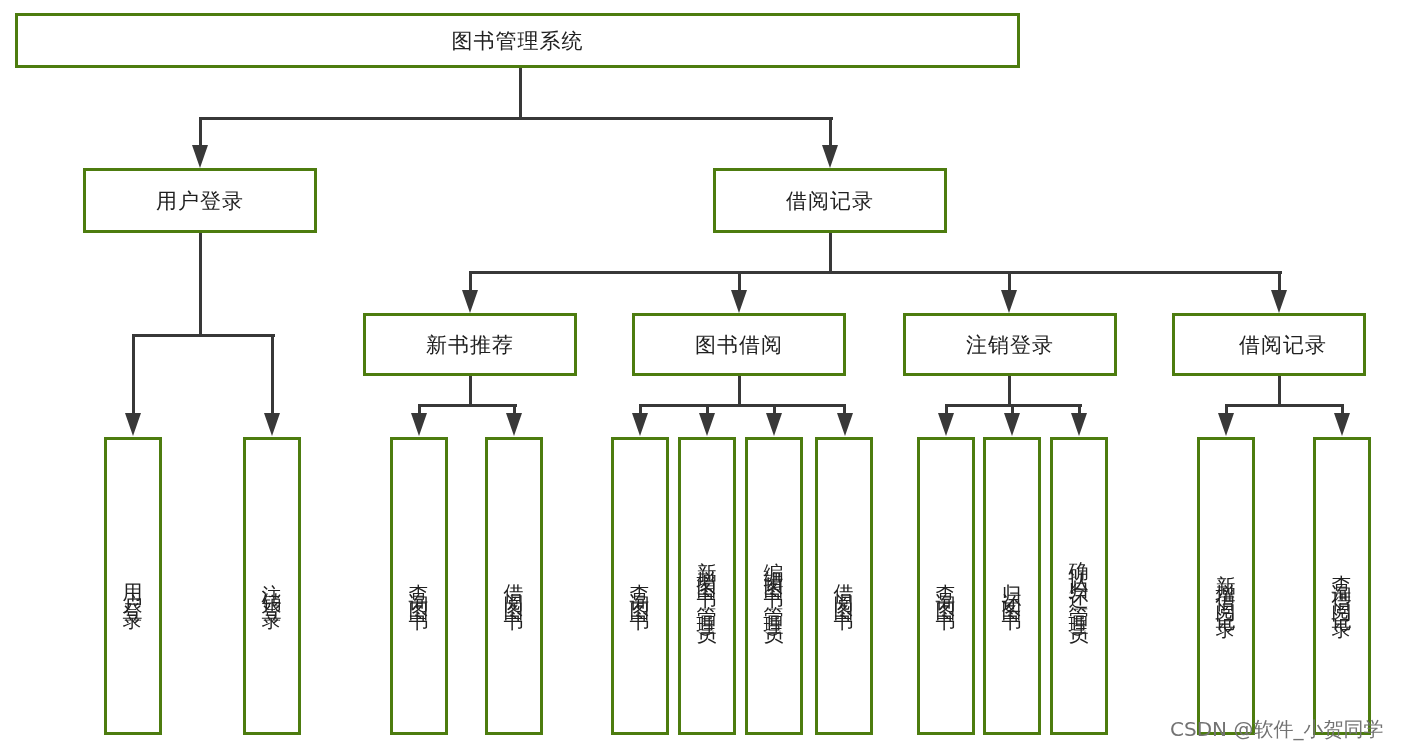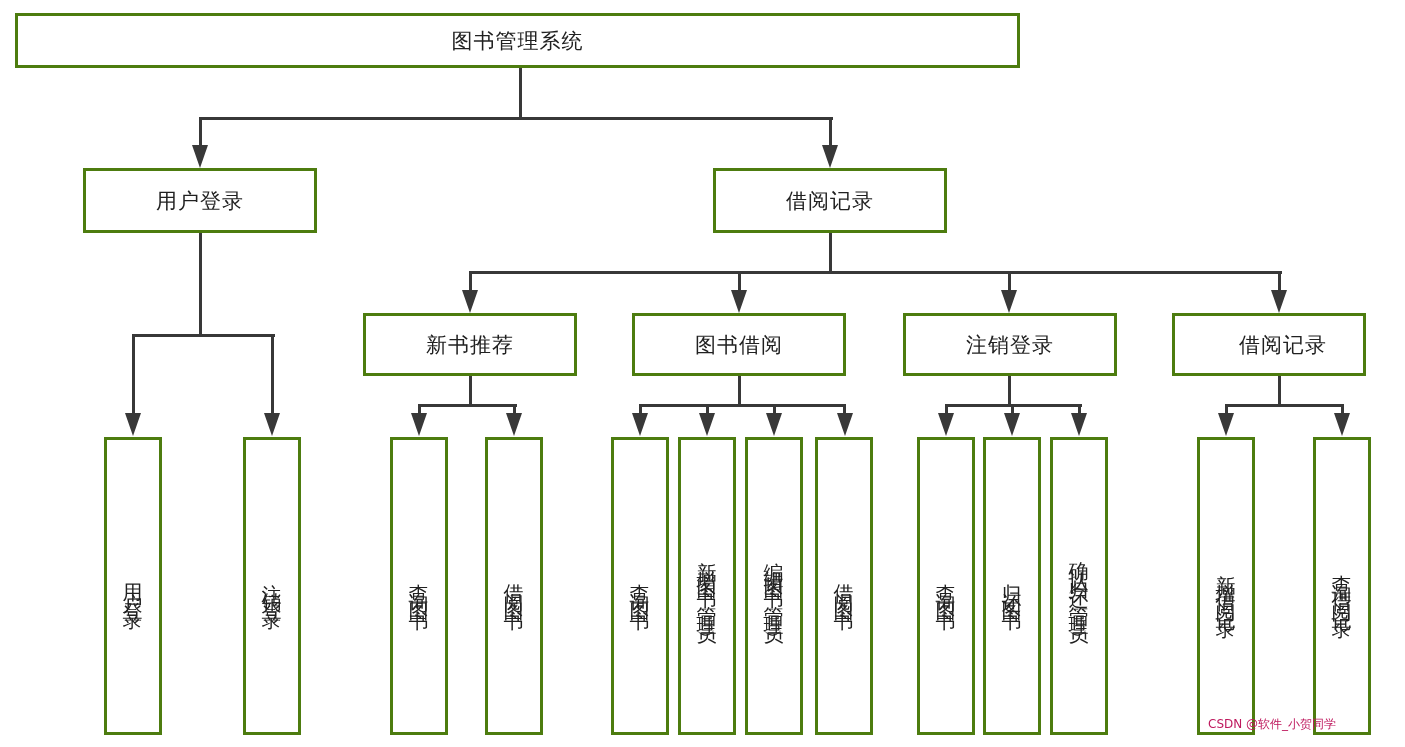--- a/index.html
+++ b/index.html
@@ -46,25 +46,24 @@
     width: 0; height: 0;
     border-left: 8px solid transparent;
     border-right: 8px solid transparent;
     border-top: 23px solid #383838;
   }
 
   .watermark {
     position: absolute;
     left: 1170px;
     top: 716px;
-    font-size: 12px;
-    color: #be185d;
+    font-size: 20px;
+    color: #737373;
     white-space: nowrap;
     z-index: 5;
-    margin-left: 38px;
   }
 </style>
 </head>
 <body>
 
 <div class="canvas">
 
   <div class="node hnode" style="left:15px; top:13px; width:1005px; height:55px;">图书管理系统</div>
 
   <div class="line" style="left:519px; top:68px; width:3px; height:51px;"></div>

